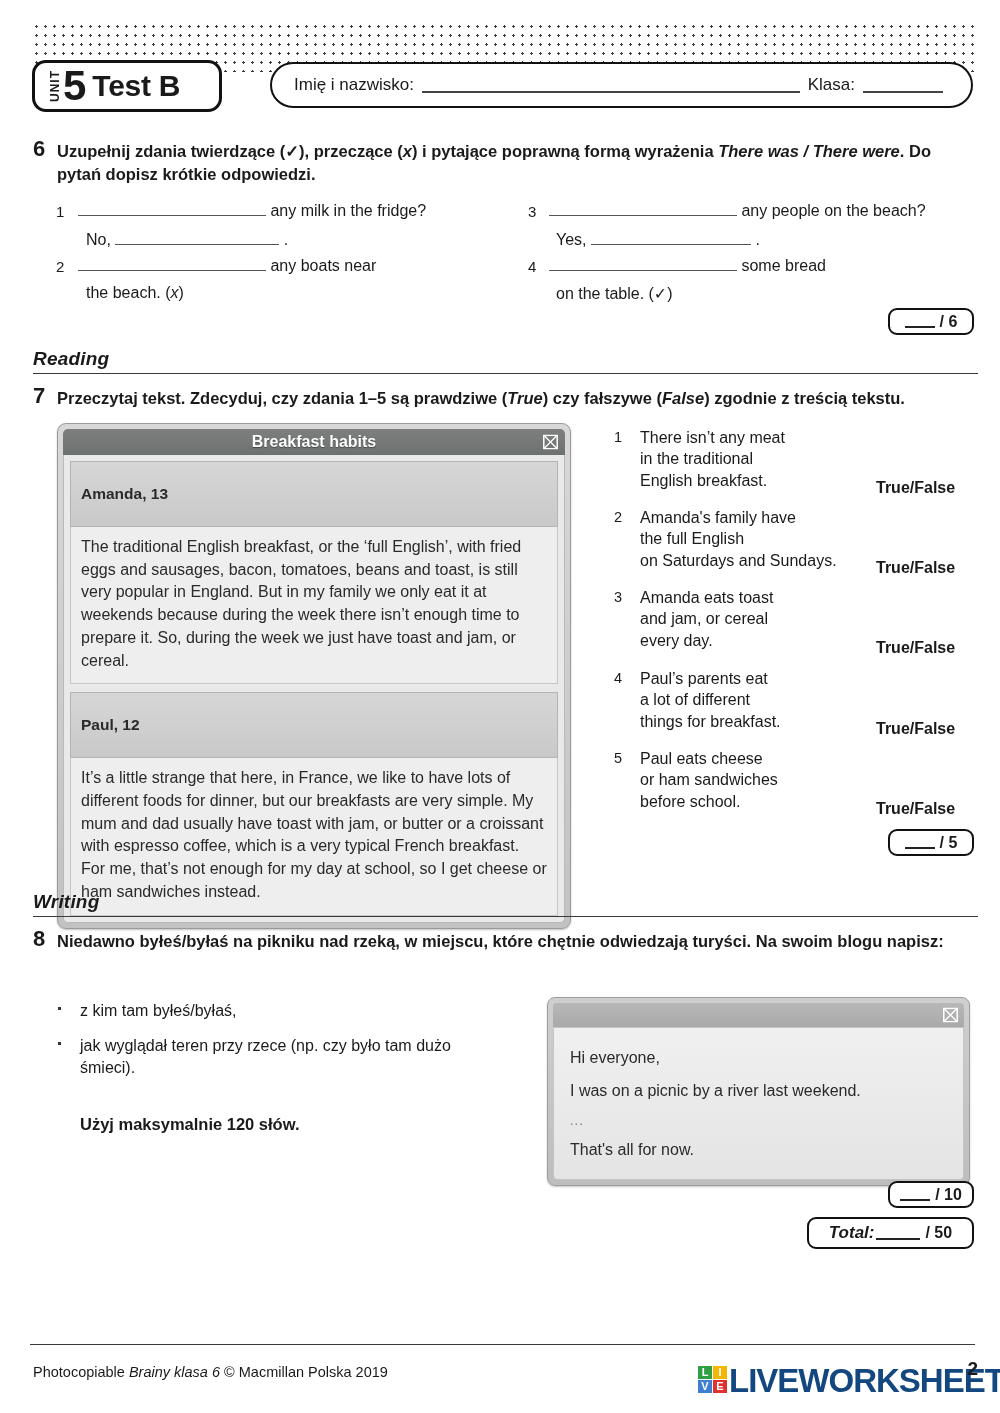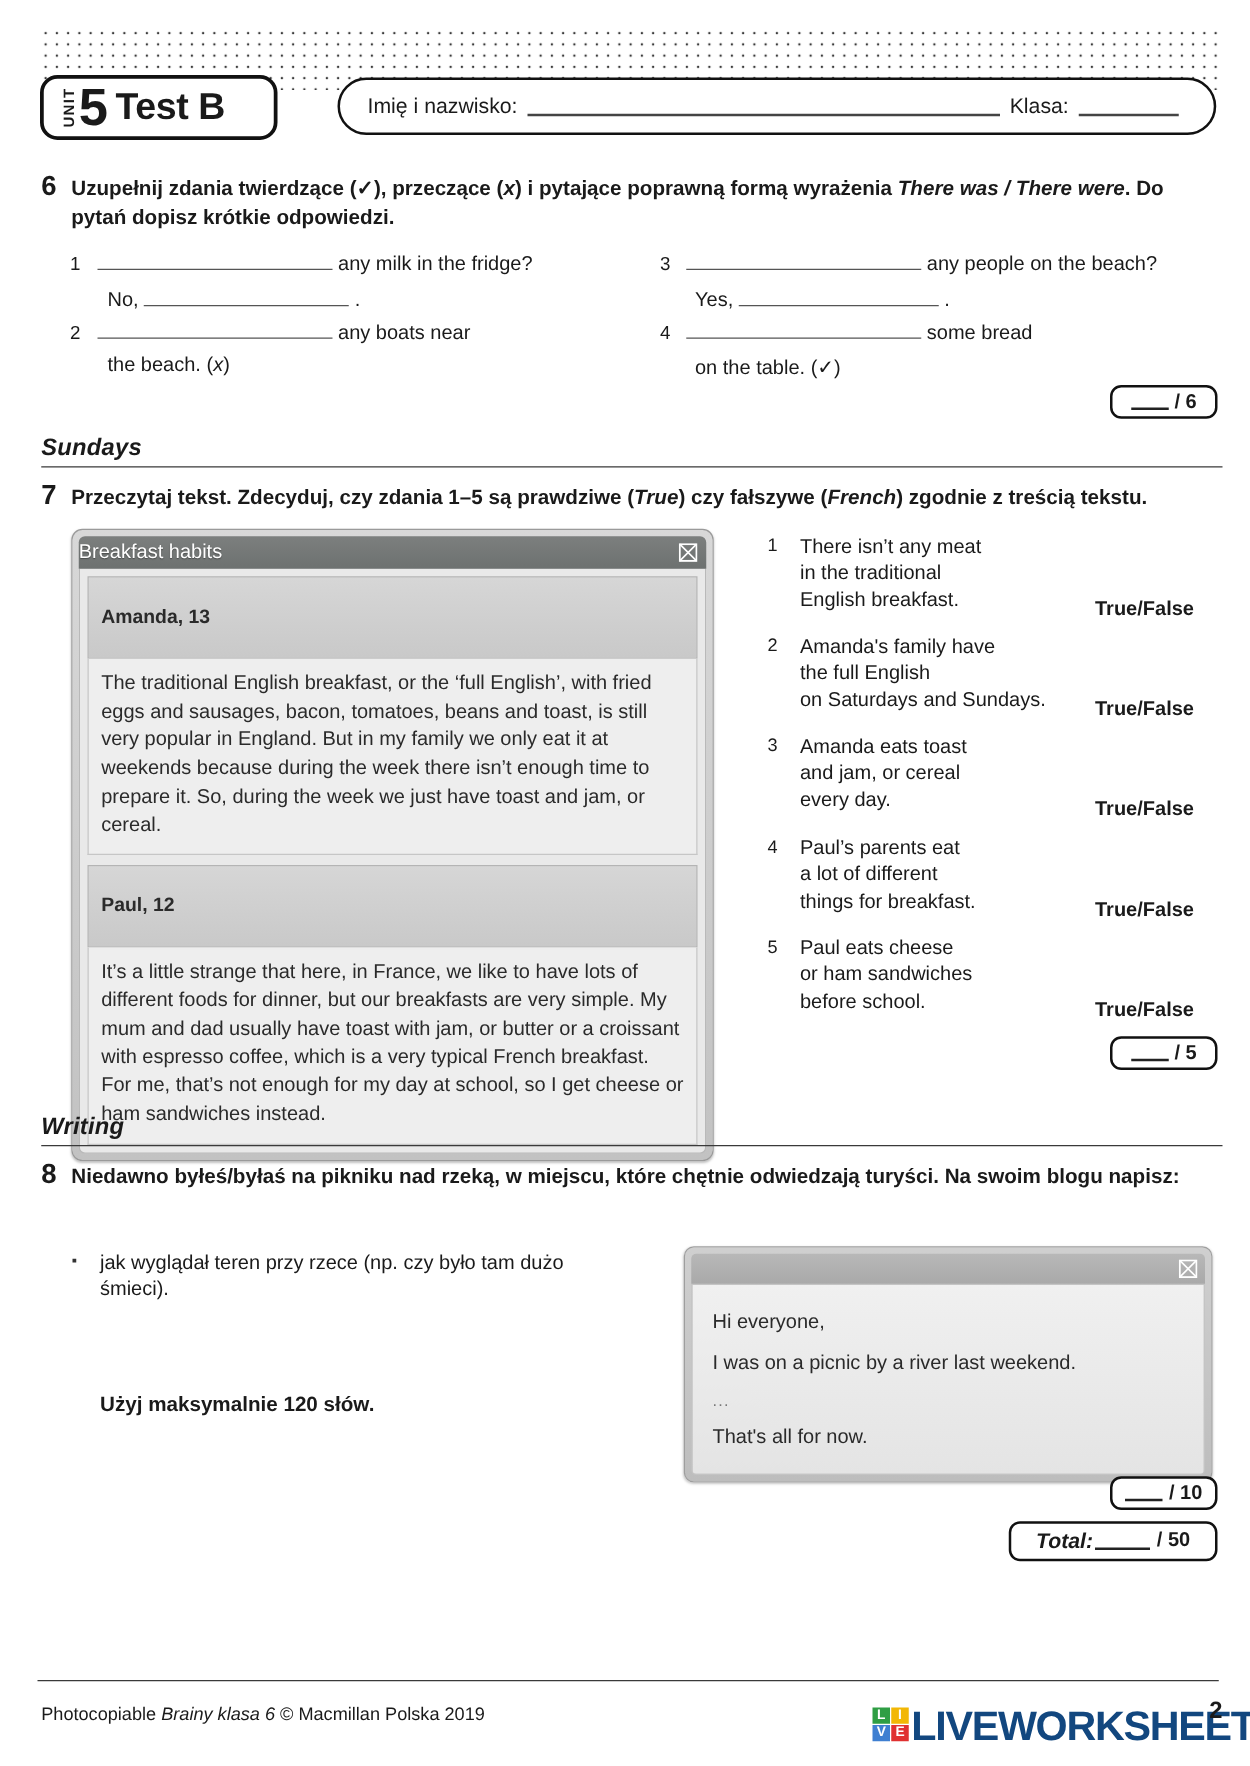--- a/index.html
+++ b/index.html
@@ -154,24 +154,25 @@
     background: linear-gradient(#d8d8d8, #c2c2c2);
     border: 1px solid #9a9a9a;
     padding: 5px;
     box-shadow: 0 1px 2px rgba(0,0,0,0.25);
   }
   .win-title {
     height: 26px;
     background: linear-gradient(#7c7f7e, #6d7170);
     border-radius: 5px 5px 0 0;
     color: #fff;
-    font-weight: normal;
+    font-weight: bold;
     font-size: 16px;
     display: flex;
     align-items: center;
+    justify-content: center;
     position: relative;
     text-shadow: 0 1px 1px rgba(0,0,0,0.4);
   }
   .win-close {
     position: absolute;
     right: 7px; top: 50%;
     transform: translateY(-50%);
     width: 15px; height: 15px;
   }
   .win-close svg { display: block; }
@@ -370,26 +371,26 @@
 </div>
 <div class="q-item" style="left:556px; top:284px; width:430px;">
   <span>on the table. (</span><span>✓</span><span>)</span>
 </div>
 
 <div class="score-box" style="left:888px; top:308px; width:86px; height:27px;">
   <span class="score-blank"></span>
   <span>/ 6</span>
 </div>
 
-<div class="section-head" style="left:33px; top:348px;">Sundays</div>
+<div class="section-head" style="left:33px; top:348px;">Reading</div>
 
 <div class="ex-num" style="left:33px; top:383px;">7</div>
 <div class="ex" style="left:57px; top:387px; width:925px;">
   <span class="ex-instr">
-    <span>Przeczytaj tekst. Zdecyduj, czy zdania 1–5 są prawdziwe (</span><i>True</i><span>) czy fałszywe (</span><i>French</i><span>) zgodnie z treścią tekstu.</span>
+    <span>Przeczytaj tekst. Zdecyduj, czy zdania 1–5 są prawdziwe (</span><i>True</i><span>) czy fałszywe (</span><i>False</i><span>) zgodnie z treścią tekstu.</span>
   </span>
 </div>
 
 <div class="win" style="left:57px; top:423px; width:514px;">
   <div class="win-title">
     <span>Breakfast habits</span>
     <span class="win-close">
       <svg width="15" height="15" viewBox="0 0 15 15">
         <rect x="0.8" y="0.8" width="13.4" height="13.4" fill="none" stroke="#ffffff" stroke-width="1.5"></rect>
         <line x1="0.8" y1="0.8" x2="14.2" y2="14.2" stroke="#ffffff" stroke-width="1.3"></line>
@@ -453,20 +454,24 @@
 <div class="section-head" style="left:33px; top:891px;">Writing</div>
 
 <div class="ex-num" style="left:33px; top:926px;">8</div>
 <div class="ex" style="left:57px; top:930px; width:920px;">
   <span class="ex-instr">Niedawno byłeś/byłaś na pikniku nad rzeką, w miejscu, które chętnie odwiedzają turyści. Na swoim blogu napisz:</span>
 </div>
 
 <div class="bullets" style="left:80px; top:1000px; width:420px;">
   <div class="bullet-row">
     <span class="bullet-dot"></span>
+    <span>z kim tam byłeś/byłaś,</span>
+  </div>
+  <div class="bullet-row">
+    <span class="bullet-dot"></span>
     <span>jak wyglądał teren przy rzece (np. czy było tam dużo śmieci).</span>
   </div>
 </div>
 
 <div class="bold-note" style="left:80px; top:1115px;">Użyj maksymalnie 120 słów.</div>
 
 <div class="wwin" style="left:547px; top:997px; width:423px;">
   <div class="wwin-title">
     <span class="wwin-close">
       <svg width="15" height="15" viewBox="0 0 15 15">

